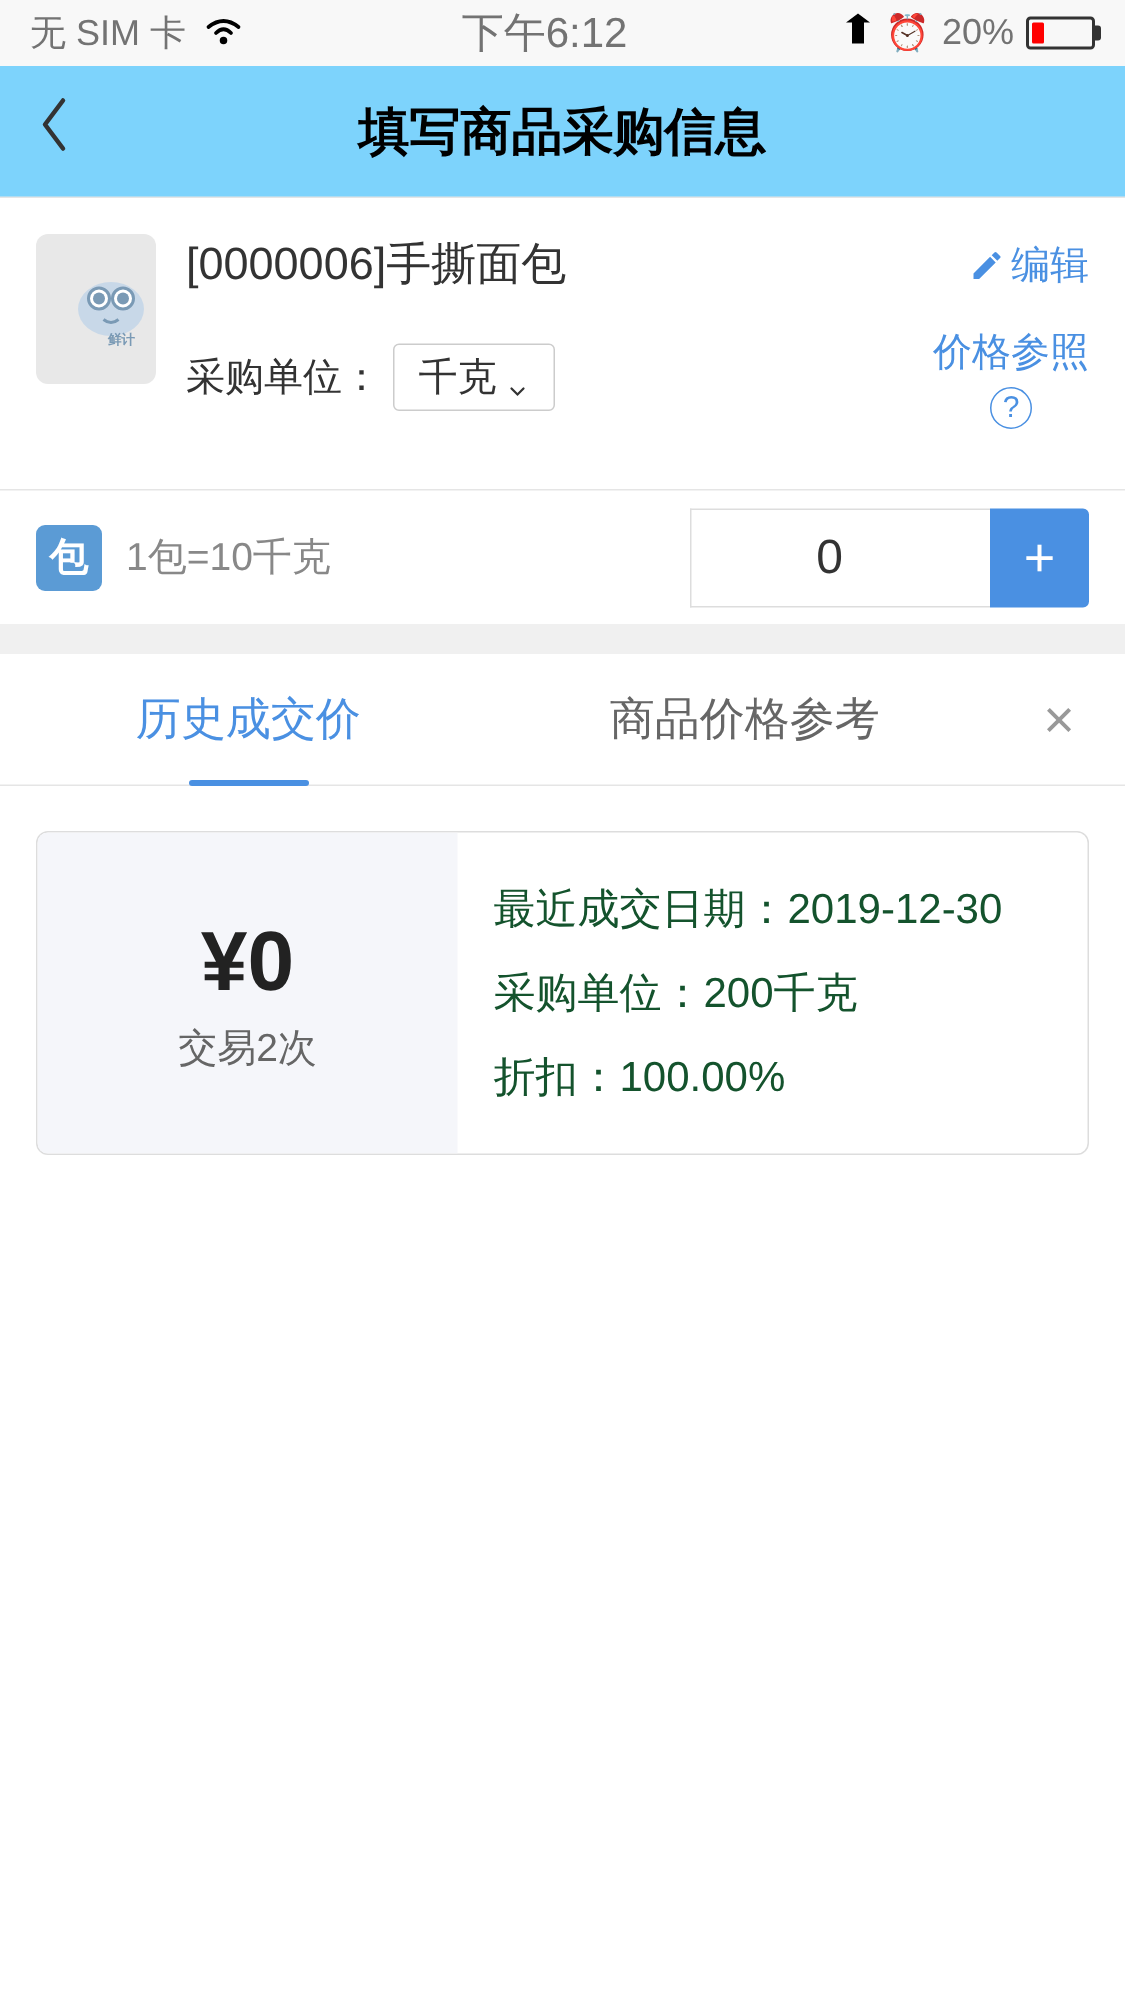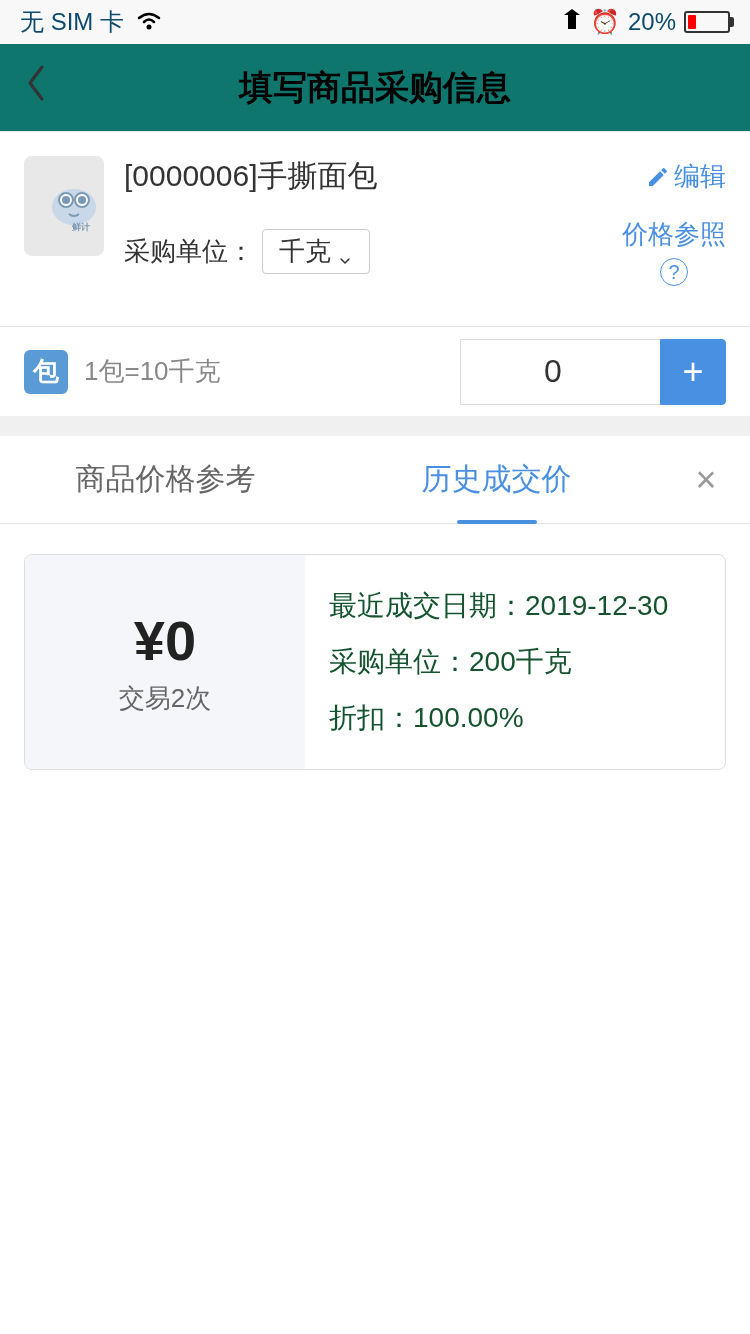--- a/index.html
+++ b/index.html
@@ -15,21 +15,21 @@
     
     .status-bar {
       width: 750px;
       height: 44px;
       background: #f8f8f8;
       display: flex;
       align-items: center;
       justify-content: space-between;
       padding: 0 20px;
       font-size: 24px;
-      color: #0c4a6e;
+      color: #737373;
     }
     .status-left {
       display: flex;
       align-items: center;
       gap: 10px;
       font-size: 24px;
     }
     .status-center {
       font-size: 28px;
       font-weight: 500;
@@ -64,21 +64,21 @@
       position: absolute;
       right: -6px;
       top: 50%;
       transform: translateY(-50%);
     }
 
     
     .nav-bar {
       width: 750px;
       height: 88px;
-      background: #0f766e;
+      background: #7dd3fc;
       display: flex;
       align-items: center;
       justify-content: center;
       position: relative;
       border-bottom: 1px solid #e5e5e5;
     }
     .nav-back {
       position: absolute;
       left: 24px;
       font-size: 36px;
@@ -341,20 +341,21 @@
     <span>无 SIM 卡</span>
     <span>
       <svg width="30" height="22" viewBox="0 0 30 22">
         <path d="M15 18 Q15 18 15 18" stroke="#000" stroke-width="3" fill="none"></path>
         <path d="M10 14 Q15 9 20 14" stroke="#000" stroke-width="2.5" fill="none" stroke-linecap="round"></path>
         <path d="M5 10 Q15 2 25 10" stroke="#000" stroke-width="2.5" fill="none" stroke-linecap="round"></path>
         <circle cx="15" cy="19" r="2.5" fill="#000"></circle>
       </svg>
     </span>
   </div>
+  <div class="status-center">下午6:12</div>
   <div class="status-right">
     <span>
       <svg width="20" height="24" viewBox="0 0 20 24">
         <path d="M10 2 L18 8 L14 8 L14 22 L6 22 L6 8 L2 8 Z" fill="#000"></path>
       </svg>
     </span>
     <span>⏰</span>
     <span>20%</span>
     <span class="battery-icon">
       <span class="battery-fill"></span>
@@ -429,26 +430,26 @@
     <div class="qty-plus">
       <span>+</span>
     </div>
   </div>
 </div>
 
 <div class="divider"></div>
 
 <div class="tabs-section">
   <div class="tabs-header">
-    <div class="tab-item inactive">
-      <span>商品价格参考</span>
-    </div>
     <div class="tab-item active">
       <span>历史成交价</span>
       <div class="tab-underline"></div>
+    </div>
+    <div class="tab-item inactive">
+      <span>商品价格参考</span>
     </div>
     <div class="tab-close">
       <span>×</span>
     </div>
   </div>
 
   <div class="transaction-card">
     <div class="card-left">
       <div class="card-price">
         <span>¥</span><span>0</span>

